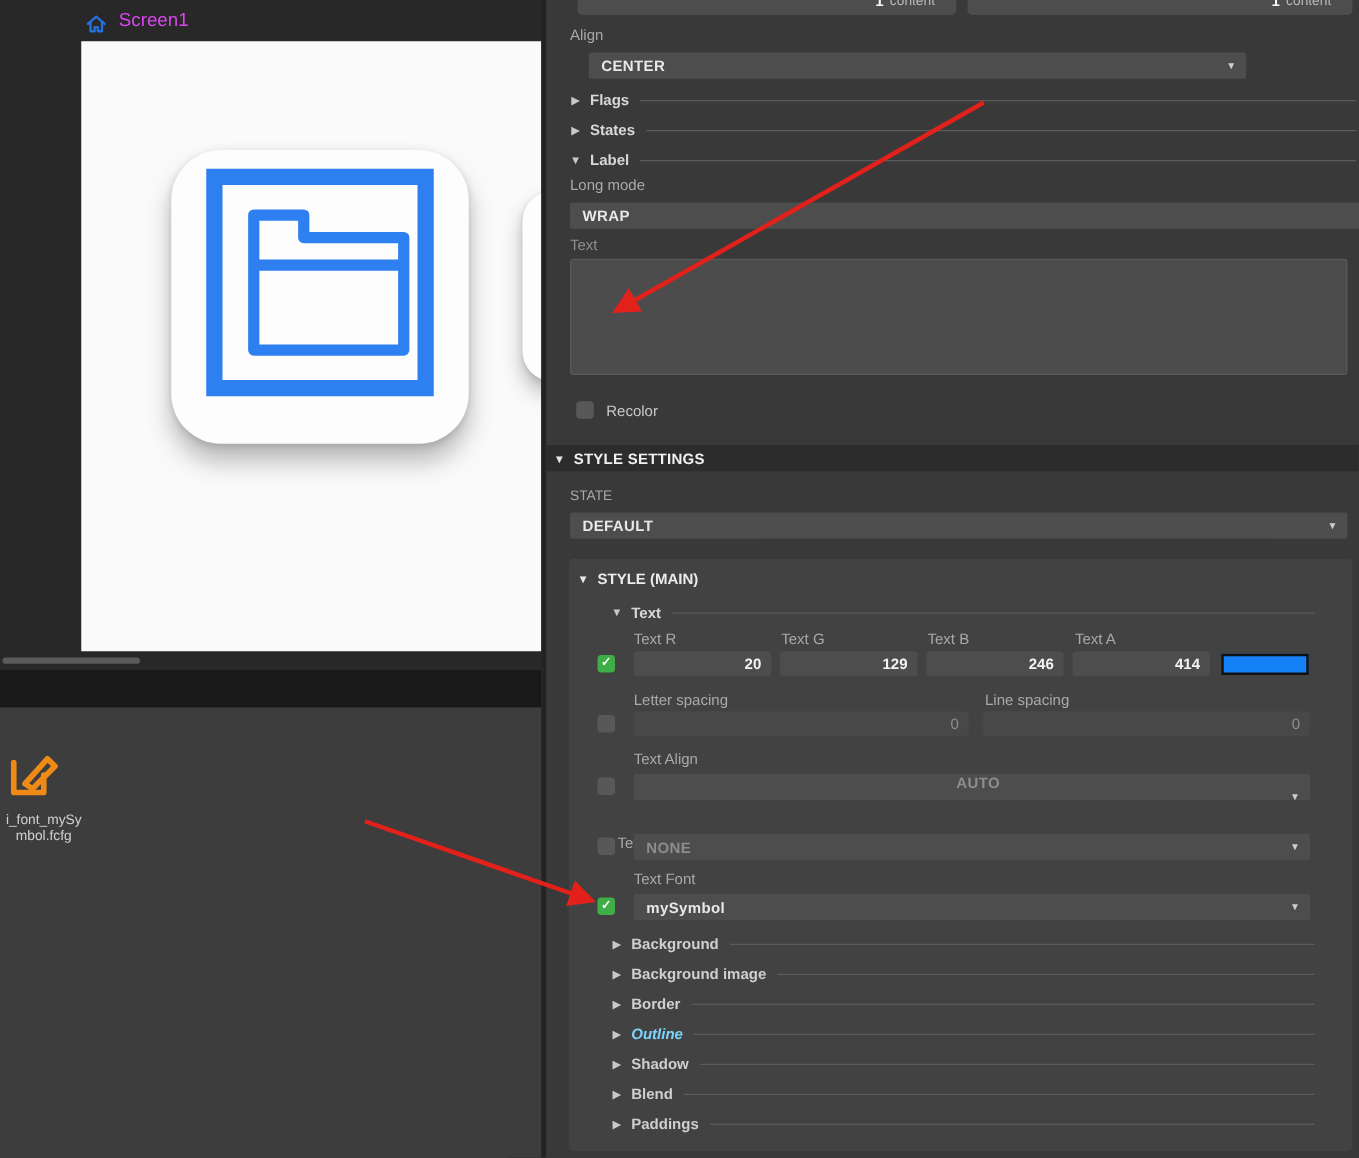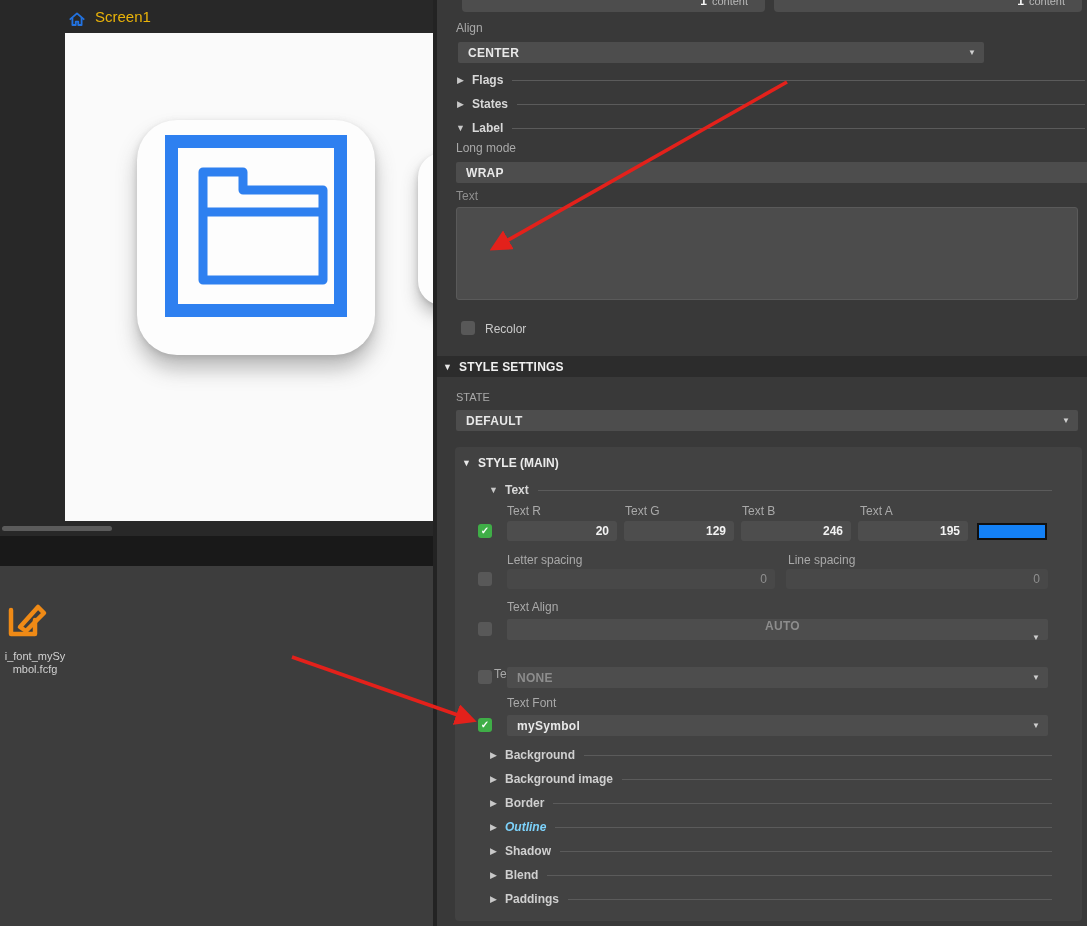--- a/index.html
+++ b/index.html
@@ -2,21 +2,21 @@
 <html><head>
 <meta charset="utf-8">
 <style>
   * { margin:0; padding:0; box-sizing:border-box; }
   html,body { width:1087px; height:926px; overflow:hidden; background:#393939;
               font-family:"Liberation Sans", sans-serif; }
 
   
   #left-pane { position:absolute; left:0; top:0; width:433px; height:926px; background:#282828; }
   #canvas-topbar { position:absolute; left:0; top:0; width:433px; height:33px; background:#282828; }
-  #screen-title { position:absolute; left:95px; top:8px; font-size:15px; color:#eab308; }
+  #screen-title { position:absolute; left:95px; top:8px; font-size:15px; color:#d946ef; }
   #home-icon { position:absolute; left:67px; top:10px; }
   #design-canvas { position:absolute; left:65px; top:33px; width:368px; height:488px; background:#fafafa; overflow:hidden; }
   #folder-button { position:absolute; left:72px; top:87px; width:238px; height:235px; background:#fdfdfd;
                    border-radius:40px; box-shadow:0 14px 20px rgba(70,70,70,.35), 0 2px 6px rgba(120,120,120,.25); }
   #partial-button { position:absolute; left:353px; top:120px; width:34px; height:152px; background:#fdfdfd;
                     border-radius:24px 0 0 24px; box-shadow:0 10px 16px rgba(70,70,70,.35), 0 2px 5px rgba(120,120,120,.25); }
   #h-scrollbar { position:absolute; left:2px; top:526px; width:110px; height:5px; border-radius:3px; background:#5b5b5b; }
   #dark-band { position:absolute; left:0; top:536px; width:433px; height:30px; background:#191919; }
   #asset-panel { position:absolute; left:0; top:566px; width:433px; height:360px; background:#3d3d3d; }
   #asset-icon { position:absolute; left:5px; top:30px; }
@@ -122,21 +122,21 @@
     <span class="unit">content</span>
     <span class="mark">▾</span>
   </div>
   <div class="size-field" style="left:337px; width:308px;">
     <span class="num">1</span>
     <span class="unit">content</span>
     <span class="mark">▾</span>
   </div>
 
   <div class="lbl" style="left:19px; top:21px;">Align</div>
-  <div class="dd" style="left:21px; top:42px; width:526px;text-align:right;">
+  <div class="dd" style="left:34px; top:42px; width:526px;text-align:right;">
     <span class="txt">CENTER</span>
     <span class="arrow">▼</span>
   </div>
 
   <div class="sec-row" style="left:19px; top:73px; width:629px;">
     <span class="tri">▶</span>
     <span class="t">Flags</span>
     <span class="divider"></span>
   </div>
   <div class="sec-row" style="left:19px; top:97px; width:629px;">
@@ -197,21 +197,21 @@
     <div class="field" style="left:52px; top:74px; width:110px;">
       <span class="val">20</span>
     </div>
     <div class="field" style="left:169px; top:74px; width:110px;">
       <span class="val">129</span>
     </div>
     <div class="field" style="left:286px; top:74px; width:110px;">
       <span class="val">246</span>
     </div>
     <div class="field" style="left:403px; top:74px; width:110px;">
-      <span class="val">195</span>
+      <span class="val">414</span>
     </div>
     <div id="color-swatch"></div>
 
     <div class="lbl" style="left:52px; top:106px;">Letter spacing</div>
     <div class="lbl" style="left:333px; top:106px;">Line spacing</div>
     <div class="cb" style="left:23px; top:125px;"></div>
     <div class="field dim" style="left:52px; top:122px; width:268px;">
       <span class="val">0</span>
     </div>
     <div class="field dim" style="left:331px; top:122px; width:262px;">

